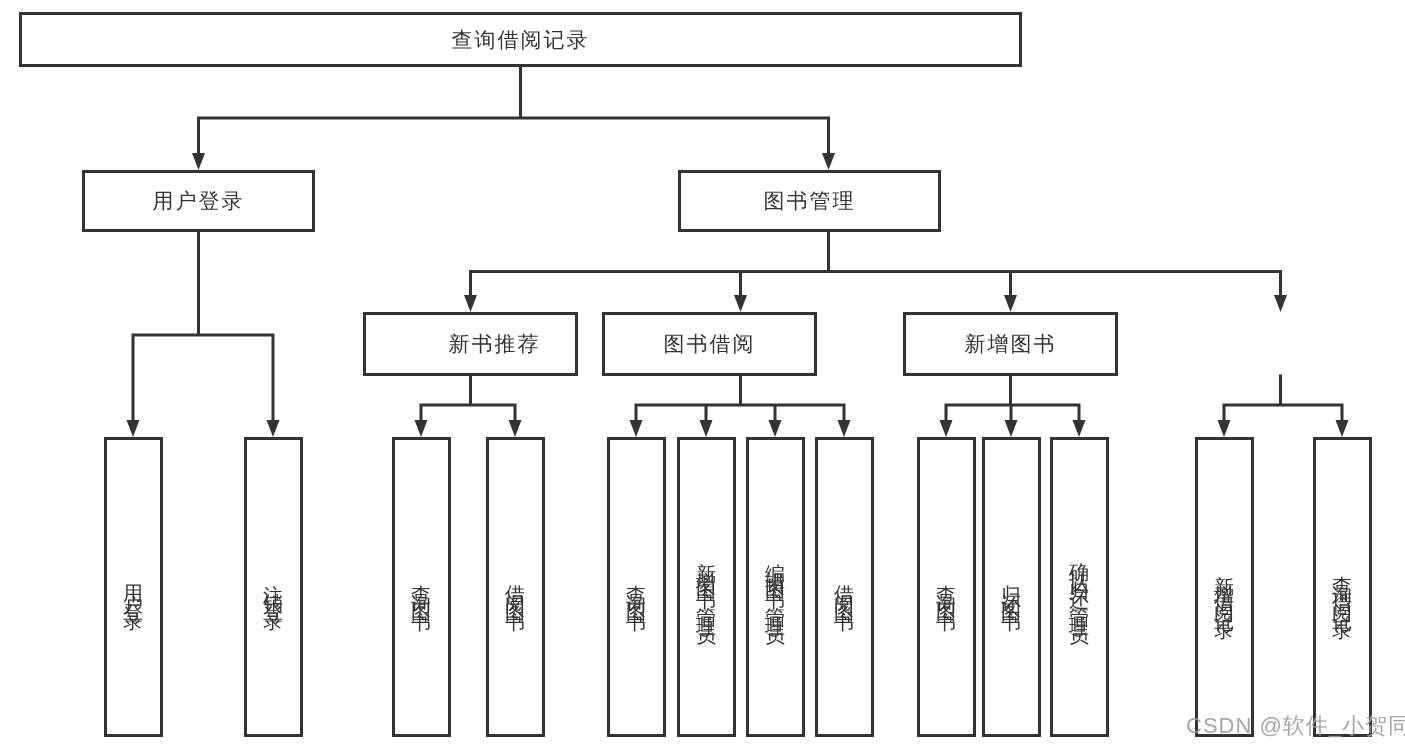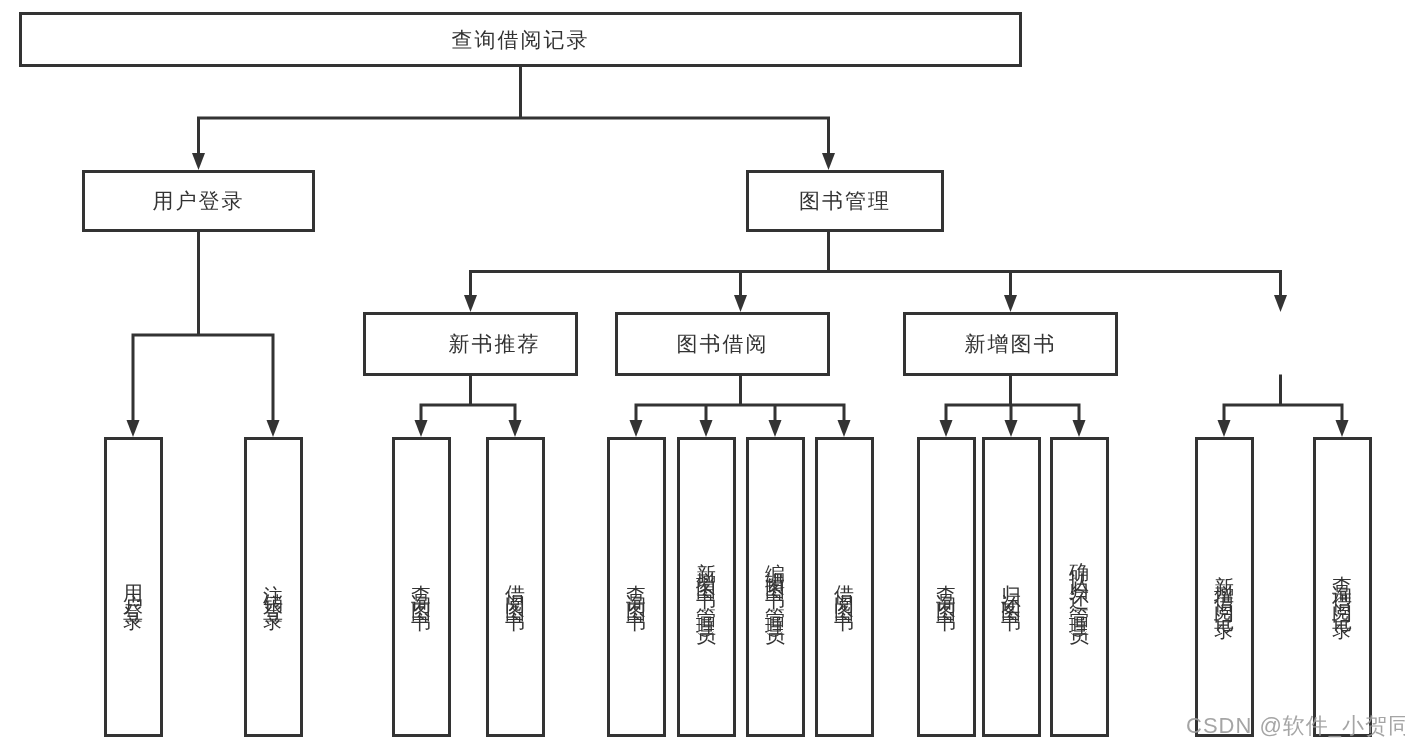--- a/index.html
+++ b/index.html
@@ -24,23 +24,23 @@
     background: #ffffff;
     display: flex;
     align-items: center;
     justify-content: center;
     color: #333333;
     z-index: 2;
   }
   .node.h { font-size: 21px; letter-spacing: 2px; }
   .root-box   { left: 19px;  top: 12px;  width: 1003px; height: 55px; }
   .l1a        { left: 82px;  top: 170px; width: 233px;  height: 62px; }
-  .l1b        { left: 746px; top: 170px; width: 198px;  height: 62px; }
+  .l1b        { left: 678px; top: 170px; width: 263px;  height: 62px; }
   .l2         { top: 312px;  width: 215px; height: 64px; }
-  .l2a { left: 363px; padding-left: 48px; }  .l2b { left: 615px; }
+  .l2a { left: 363px; padding-left: 48px; }  .l2b { left: 602px; }
   .l2c { left: 903px; }  .l2d { left: 1173px; }
   .leaf { top: 437px; width: 59px; height: 300px; }
   .leaf span {
     writing-mode: vertical-rl;
     font-size: 20px;
     letter-spacing: 9px;
     line-height: 1;
     white-space: nowrap;
   }
   

